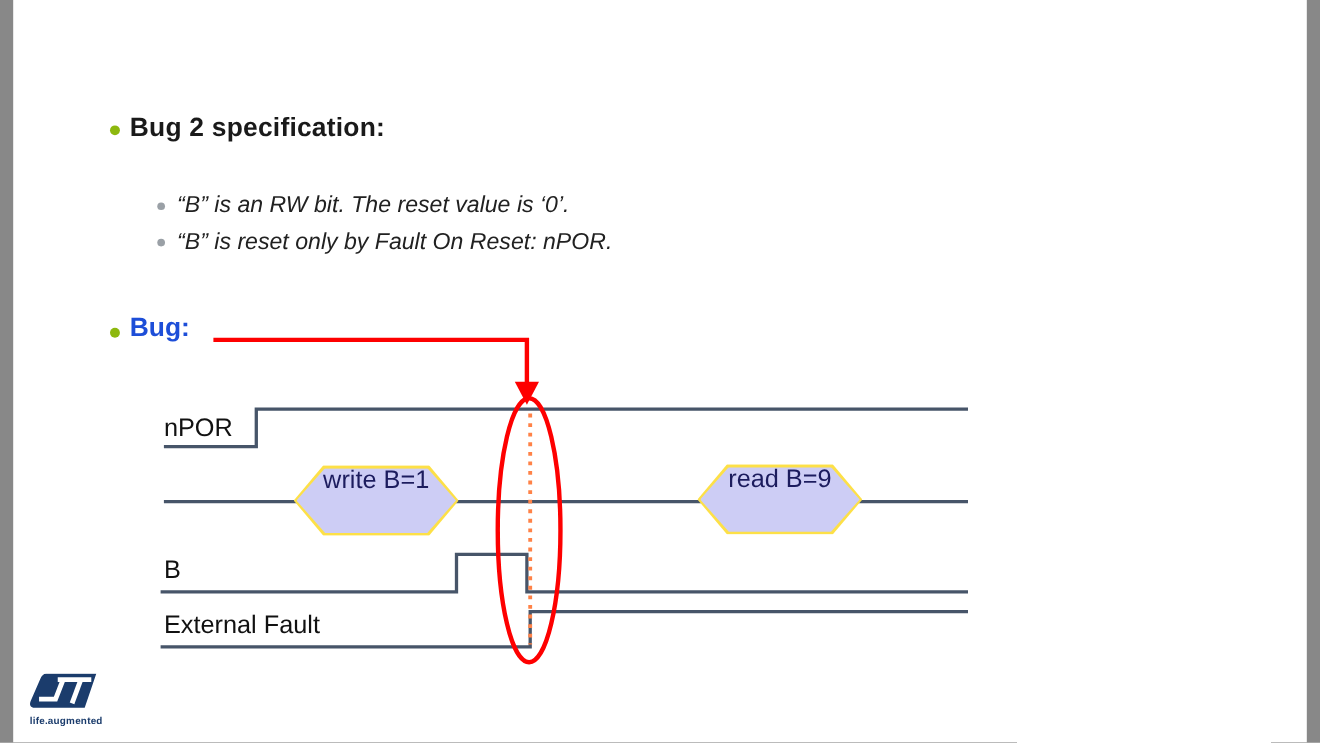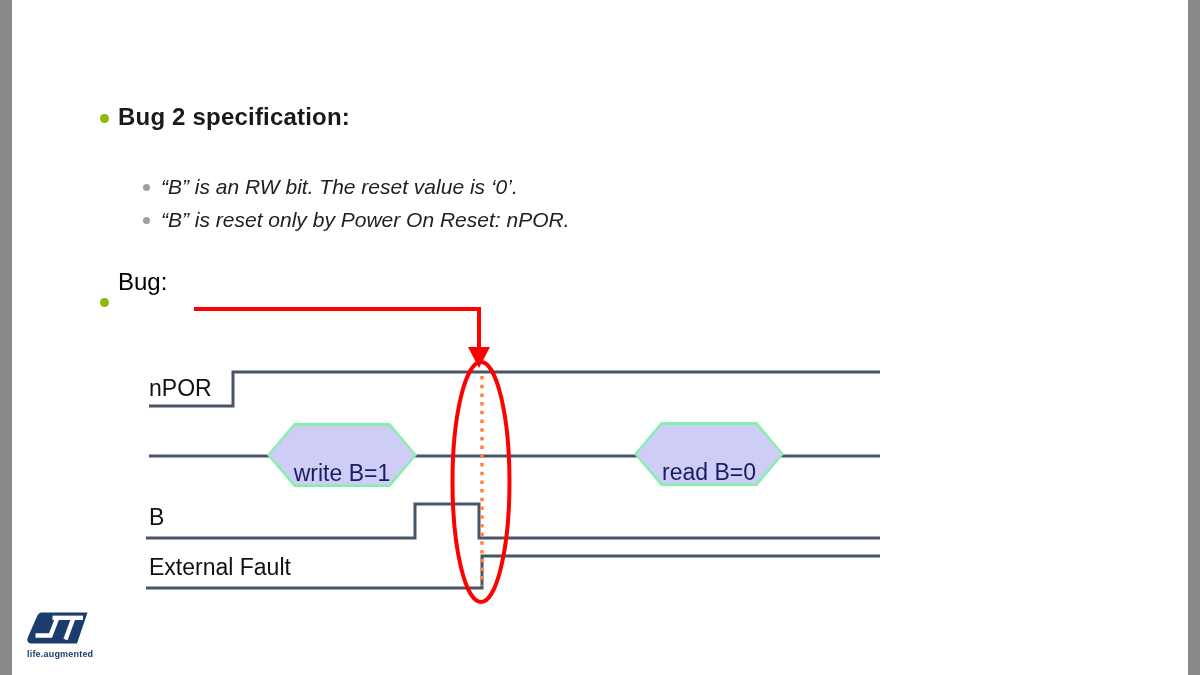--- a/index.html
+++ b/index.html
@@ -10,37 +10,37 @@
   }
   
   .bullet { position:absolute; border-radius:50%; }
   .bullet-l1 { width:9px; height:9px; background:#8db80e; }
   .bullet-l2 { width:7px; height:7px; background:#9aa0a6; }
   .heading1 {
     position:absolute; left:106px; top:103px;
     font-size:24px; font-weight:bold; color:#1a1a1a; letter-spacing:0.2px;
   }
   .heading-bug {
-    position:absolute; left:106px; top:268px;
-    font-size:24px; font-weight:normal; color:#000000;
+    position:absolute; left:106px; top:284px;
+    font-size:24px; font-weight:bold; color:#1d4ed8;
   }
   .subs {
     position:absolute; left:149px; top:170px;
     font-size:21px; font-style:italic; color:#212121; line-height:33px;
   }
   
   .sig-label {
     position:absolute; font-size:23px; color:#111111;
   }
   
   .hex {
     position:absolute; width:150px; height:64px;
     clip-path:polygon(18% 0%, 82% 0%, 100% 50%, 82% 100%, 18% 100%, 0% 50%);
-    background:#86efac;
-    display:flex; align-items:flex-end; justify-content:center;
+    background:#fde047;
+    display:flex; align-items:flex-start; justify-content:center;
   }
   .hex-inner {
     position:absolute; inset:2.5px;
     clip-path:polygon(18% 0%, 82% 0%, 100% 50%, 82% 100%, 18% 100%, 0% 50%);
     background:#cdcdf5;
   }
   .hex-label {
     position:relative; font-size:23px; color:#1c1c5e;
   }
   
@@ -59,21 +59,21 @@
 
 <div class="slide">
 
   <div class="bullet bullet-l1" style="left:88px; top:114px;"></div>
   <div class="heading1">Bug 2 specification:</div>
 
   <div class="bullet bullet-l2" style="left:131px; top:184px;"></div>
   <div class="bullet bullet-l2" style="left:131px; top:217px;"></div>
   <div class="subs">
     <div>“B” is an RW bit. The reset value is ‘0’.</div>
-    <div>“B” is reset only by Power On Reset: nPOR.</div>
+    <div>“B” is reset only by Fault On Reset: nPOR.</div>
   </div>
 
   <div class="bullet bullet-l1" style="left:88px; top:298px;"></div>
   <div class="heading-bug">Bug:</div>
 
   <svg class="overlay" width="1200" height="675" viewBox="0 0 1200 675">
 
     <polyline class="sig" points="137,406 221,406 221,372 868,372"></polyline>
     <line class="sig" x1="137" y1="456" x2="868" y2="456"></line>
     <polyline class="sig" points="134,538 403,538 403,504 467,504 467,538 868,538"></polyline>
@@ -90,21 +90,21 @@
   <div class="sig-label" style="left:137px; top:375px;text-align:right;">nPOR</div>
   <div class="sig-label" style="left:137px; top:504px;">B</div>
   <div class="sig-label" style="left:137px; top:554px;">External Fault</div>
 
   <div class="hex" style="left:255px; top:423px;">
     <div class="hex-inner"></div>
     <span class="hex-label">write B=1</span>
   </div>
   <div class="hex" style="left:622px; top:422px;">
     <div class="hex-inner"></div>
-    <span class="hex-label">read B=0</span>
+    <span class="hex-label">read B=9</span>
   </div>
 
   <div class="logo-box">
     <svg width="62" height="32" viewBox="0 0 62 32">
       <path d="M15 0.5 H60.5 L50 31.5 H4.5 C1 31.5 -0.6 29 0.8 25.5 L9.5 5.5 C10.9 2.2 12.4 0.5 15 0.5 Z" fill="#1b3c6c"></path>
       <path d="M8.5 23.5 H23.5 L30.5 5.5" stroke="#ffffff" stroke-width="4.4" fill="none"></path>
       <path d="M25.5 5.8 H56" stroke="#ffffff" stroke-width="4.4" fill="none"></path>
       <path d="M46.5 5.8 L38.5 27.5" stroke="#ffffff" stroke-width="4.4" fill="none"></path>
     </svg>
     <div class="tagline">life.augmented</div>

